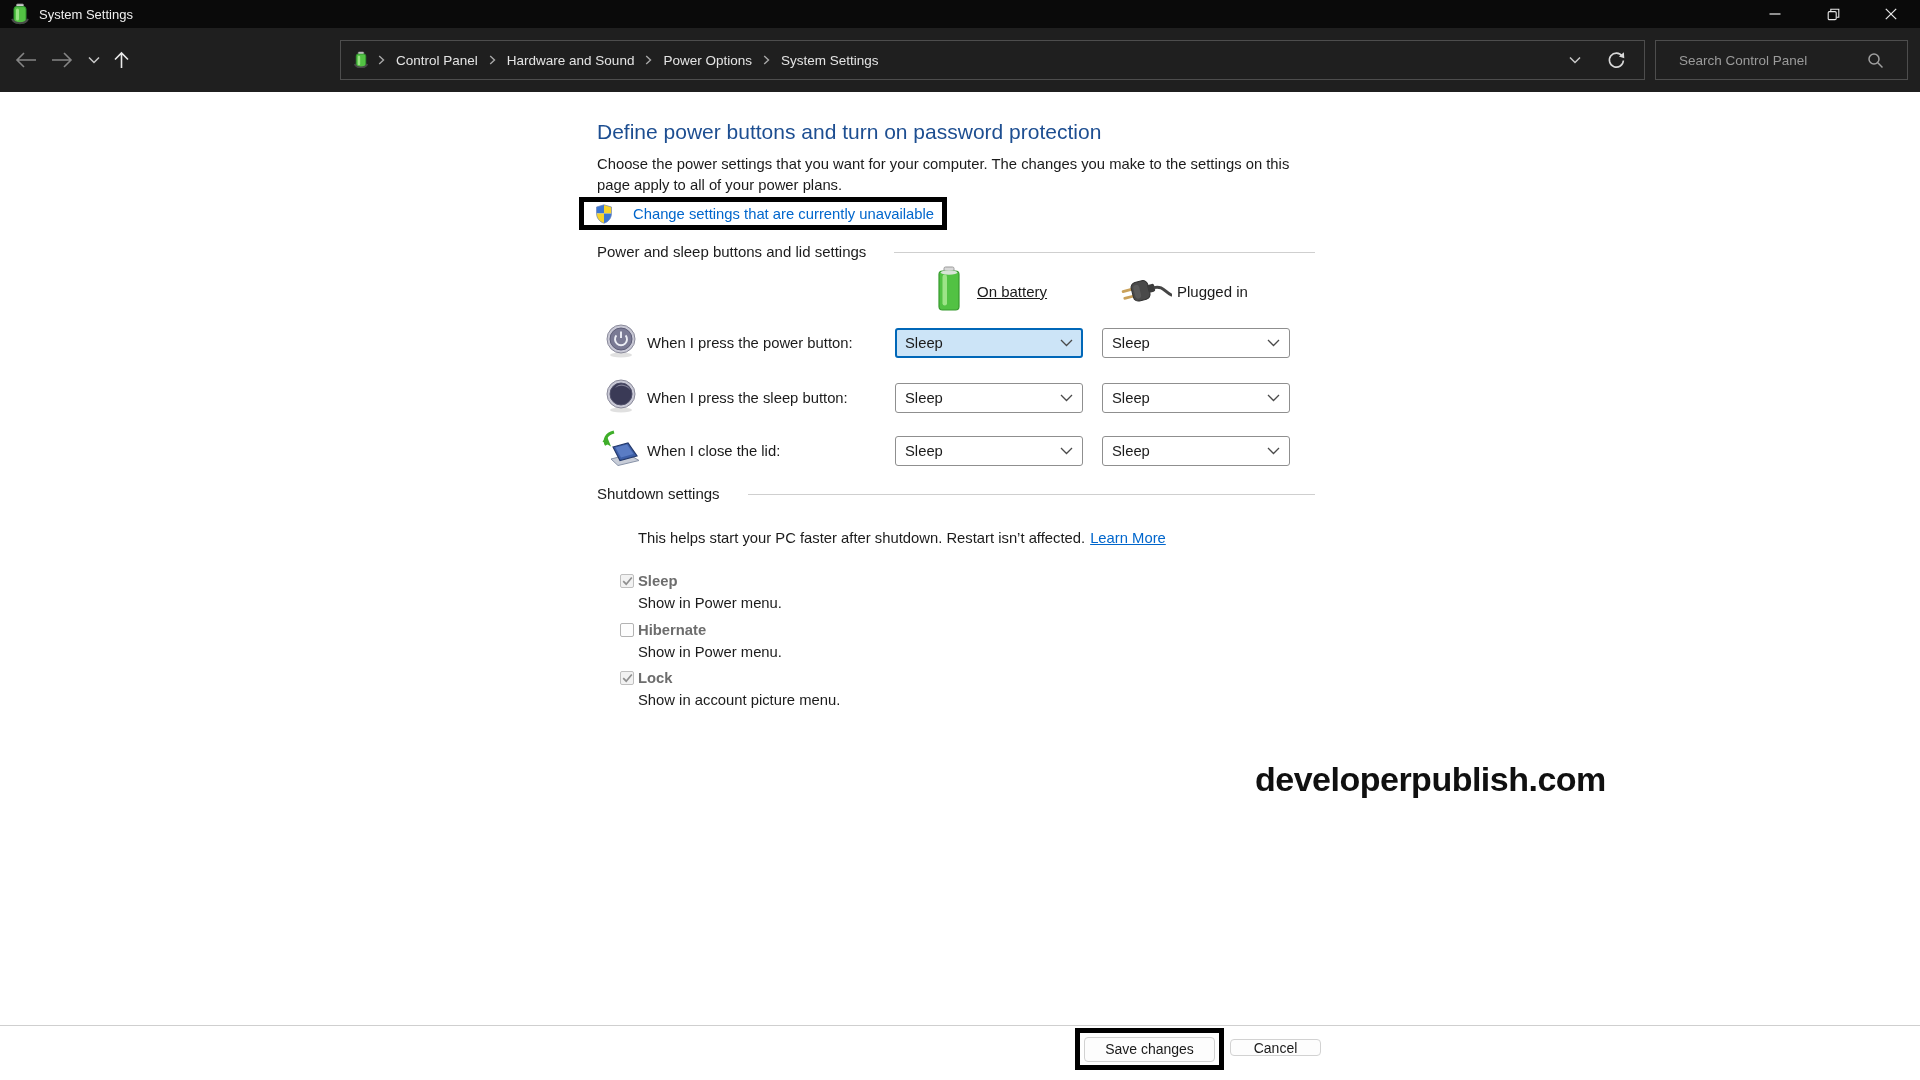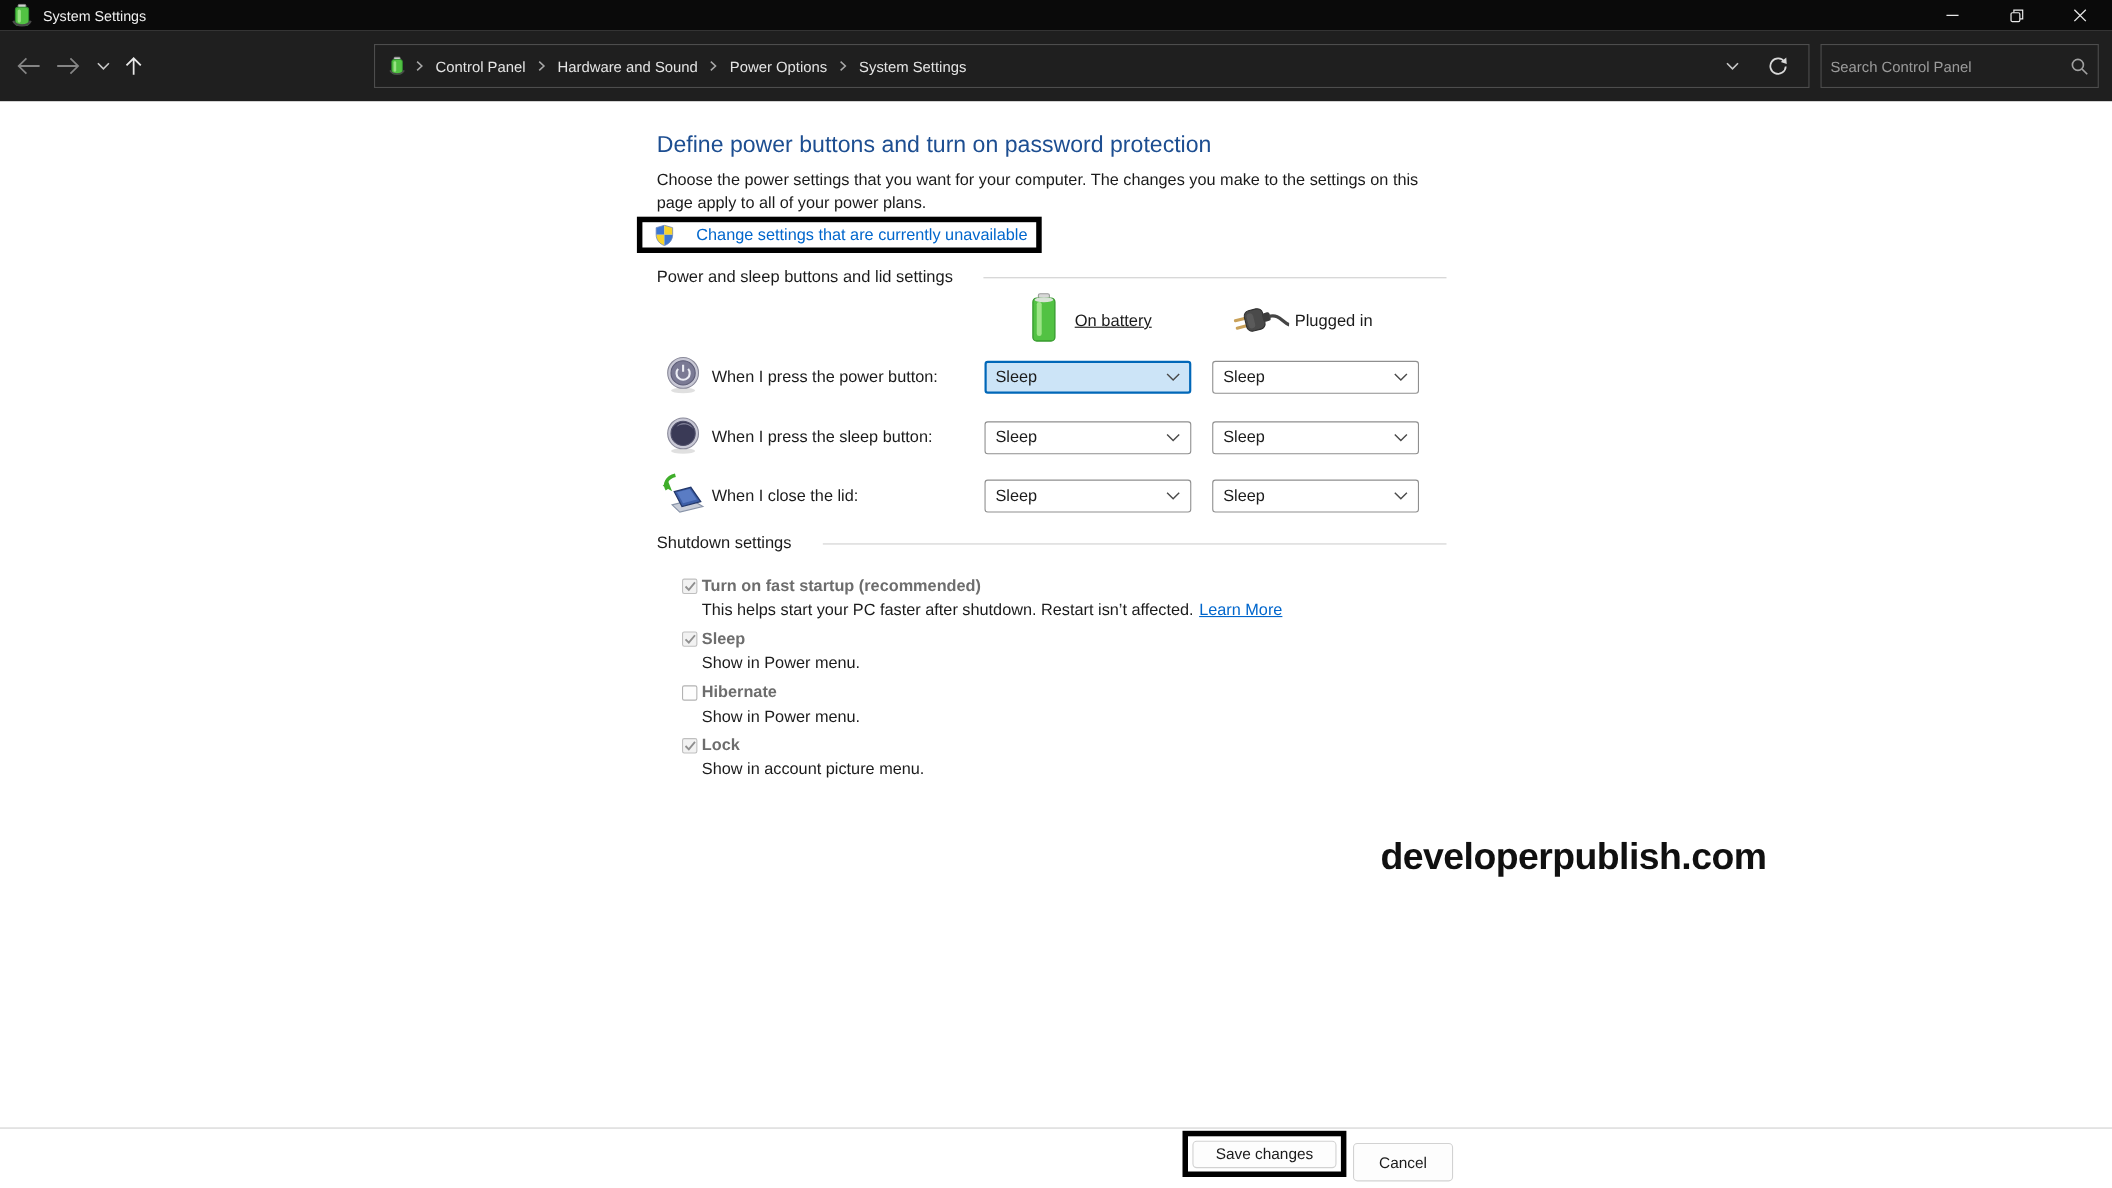--- a/index.html
+++ b/index.html
@@ -27,21 +27,21 @@
   .nav-chev { left:82px; width:24px; }
   .nav-up   { left:106px; width:30px; }
 
   .address-bar { position:absolute; left:340px; top:12px; width:1305px; height:40px;
     border:1px solid #4d4d4d; display:flex; align-items:center; padding:0 12px; }
   .crumb { color:#e4e4e4; font-size:13.5px; white-space:nowrap; padding:0 2px; }
   .crumb-sep { display:flex; margin:0 9px; }
   .address-icons { margin-left:auto; display:flex; align-items:center; gap:26px; padding-right:6px; }
 
   .search-box { position:absolute; left:1655px; top:12px; width:253px; height:40px;
-    border:1px solid #4d4d4d; display:flex; align-items:center; padding:0 8px; }
+    border:1px solid #4d4d4d; display:flex; align-items:center; padding:0 23px; }
   .search-input { flex:1; background:transparent; border:none; outline:none;
     color:#dddddd; font-size:13.5px; font-family:inherit; }
   .search-input::placeholder { color:#9b9b9b; }
 
   
   .heading { position:absolute; left:597px; top:120px; font-size:21px; font-weight:400; color:#1d4e91; }
   .intro { position:absolute; left:597px; top:154px; width:728px; font-size:14.8px; line-height:21px; color:#1b1b1b; }
 
   .annotation { border:5px solid #000; background:transparent; }
   .uac-box { position:absolute; left:579px; top:197px; width:368px; height:33px;
@@ -80,21 +80,21 @@
   .watermark { position:absolute; left:1255px; top:760px; font-size:34px; font-weight:bold;
     color:#101010; letter-spacing:-0.5px; }
 
   
   .footer-divider { position:absolute; left:0; top:1025px; width:1920px; height:1px; background:#cfcfcf; }
   .save-box { position:absolute; left:1075px; top:1028px; width:149px; height:42px;
     display:flex; align-items:center; justify-content:center; }
   .btn { background:#fdfdfd; border:1px solid #d2d2d2; border-radius:4px;
     font-size:14px; color:#1b1b1b; font-family:inherit; cursor:pointer; }
   .save-btn { width:131px; height:25px; }
-  .cancel-btn { position:absolute; left:1230px; top:1039px; width:91px; height:35px; }
+  .cancel-btn { position:absolute; left:1230px; top:1039px; width:91px; height:17px; }
 </style>
 </head>
 <body>
 
 <div class="screen">
 
   <div class="titlebar">
     <span class="titlebar-icon">
       <svg width="20" height="22" viewBox="0 0 20 22">
         <rect x="6.5" y="1" width="7" height="3.4" rx="1" fill="#cfcfcf" stroke="#8e8e8e" stroke-width="0.8"></rect>
@@ -339,28 +339,20 @@
       </span>
     </div>
   </div>
 
   <div class="group-header" style="top:485px">
     <span class="group-title">Shutdown settings</span>
     <span class="group-line"></span>
   </div>
 
   <div class="cb-item" style="top:524px">
-    <div class="cb-line">
-      <span class="checkbox checked">
-        <svg class="check" width="11" height="10" viewBox="0 0 11 10">
-            <polyline points="1.2,5.2 4.2,8.2 9.8,1.5" fill="none" stroke="#8f8f8f" stroke-width="1.7"></polyline>
-          </svg>
-      </span>
-      <span class="cb-label">Turn on fast startup (recommended)</span>
-    </div>
     <div class="cb-desc">
       <span>This helps start your PC faster after shutdown. Restart isn’t affected.</span><a class="learn-more">Learn More</a>
     </div>
   </div>
 
   <div class="cb-item" style="top:572px">
     <div class="cb-line">
       <span class="checkbox checked">
         <svg class="check" width="11" height="10" viewBox="0 0 11 10">
             <polyline points="1.2,5.2 4.2,8.2 9.8,1.5" fill="none" stroke="#8f8f8f" stroke-width="1.7"></polyline>

